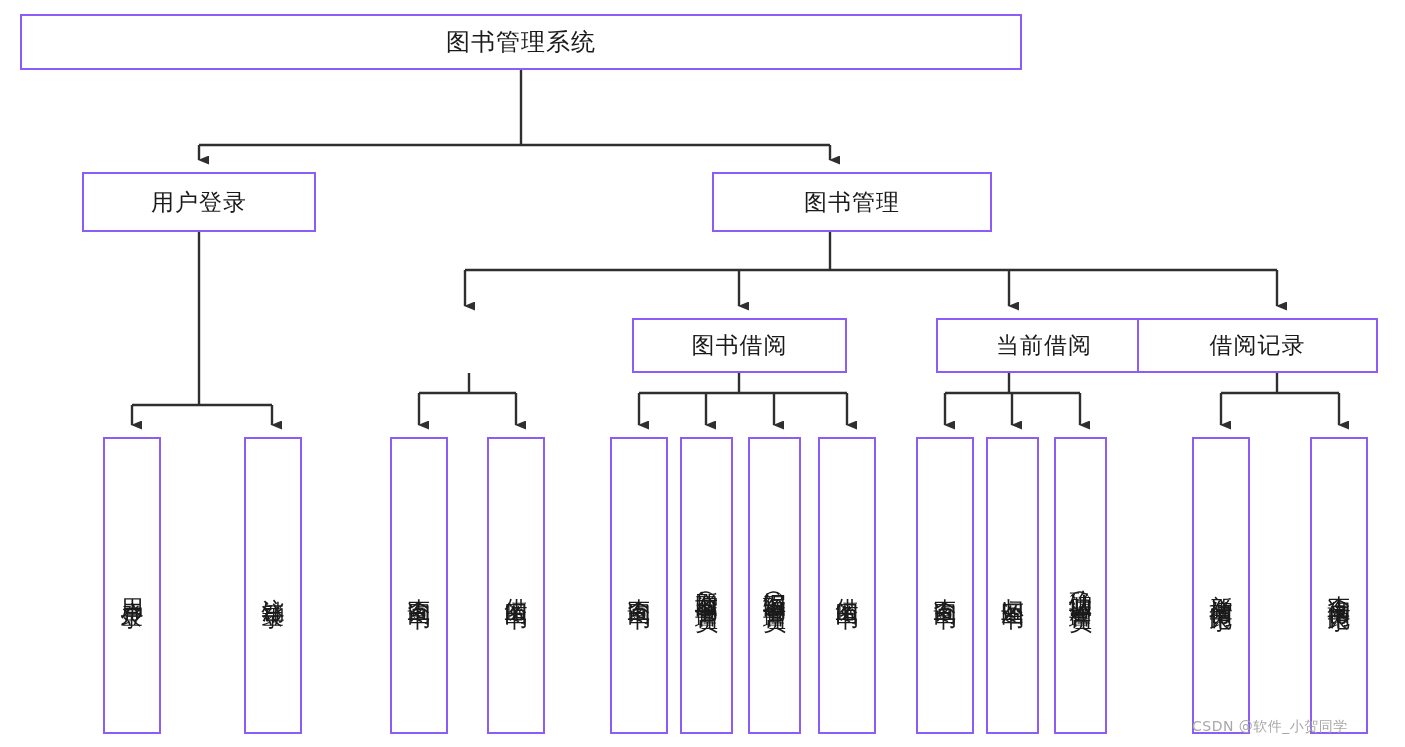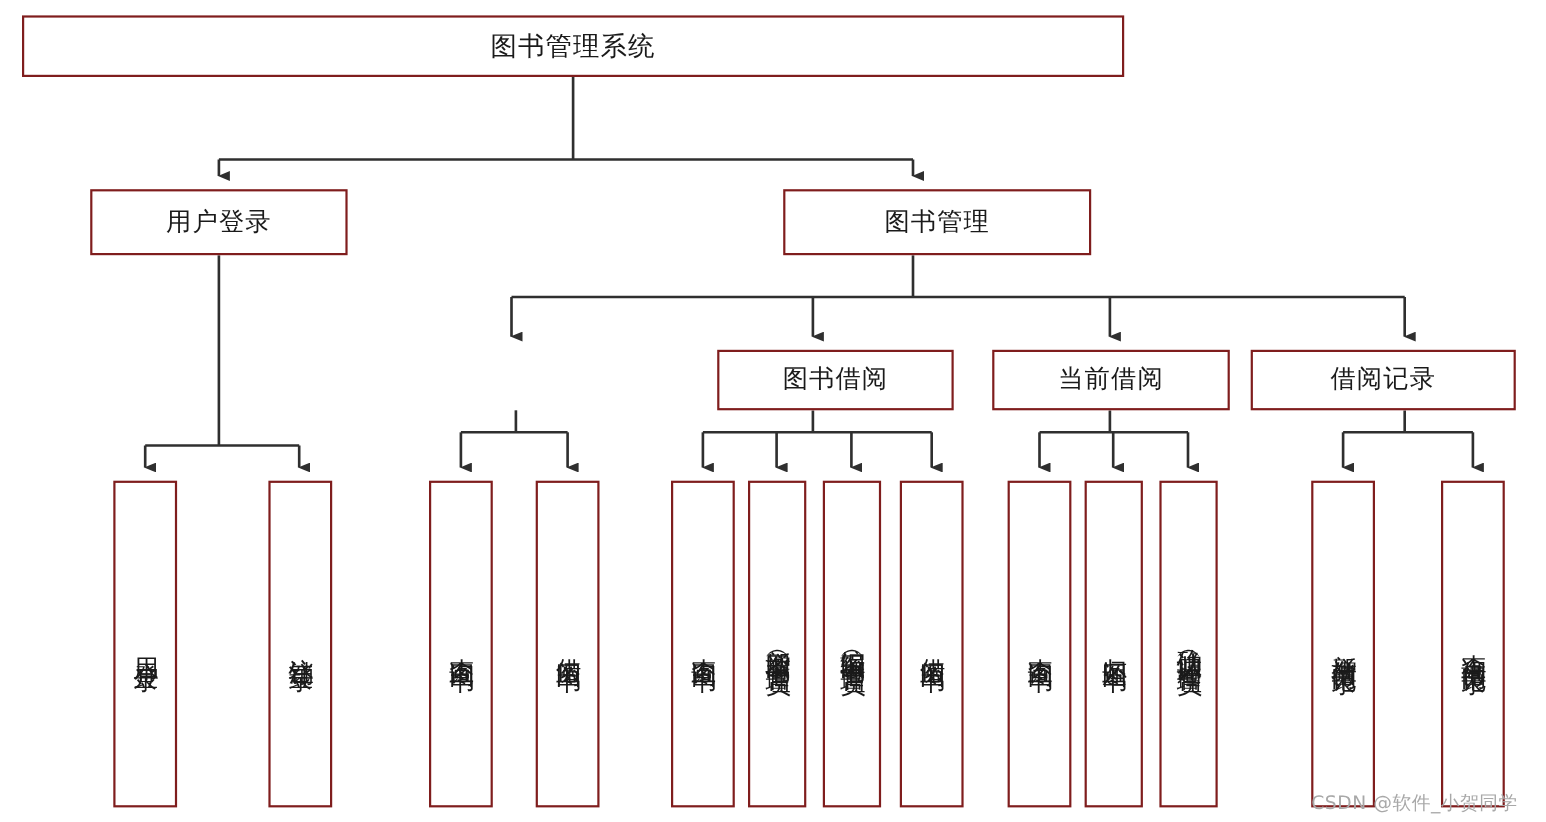--- a/index.html
+++ b/index.html
@@ -22,21 +22,21 @@
     left: 0;
     top: 0;
     width: 1405px;
     height: 747px;
     pointer-events: none;
   }
   .node {
     position: absolute;
     box-sizing: border-box;
     background: #ffffff;
-    border: 2px solid #7f1d1d;
+    border: 2px solid #8b5cf6;
     display: flex;
     align-items: center;
     justify-content: center;
     color: #1a1a1a;
   }
   .node .label {
     display: block;
     text-align: center;
     line-height: 1.25;
   }
@@ -51,21 +51,21 @@
     font-size: 23px;
     letter-spacing: 3px;
     white-space: nowrap;
   }
   #root-node .label {
     font-size: 24px;
   }
   .watermark {
     position: absolute;
     color: #a8a8a8;
-    font-size: 17px;
+    font-size: 14px;
     white-space: nowrap;
     letter-spacing: 0.5px;
   }
 </style>
 </head>
 <body>
 
 <div id="canvas">
 
   <svg id="wires" viewBox="0 0 1405 747" width="1405" height="747" xmlns="http://www.w3.org/2000/svg">
@@ -125,24 +125,24 @@
     <span class="label">图书管理系统</span>
   </div>
 
   <div class="node horiz" style="left:82px; top:172px; width:234px; height:60px;">
     <span class="label">用户登录</span>
   </div>
   <div class="node horiz" style="left:712px; top:172px; width:280px; height:60px;">
     <span class="label">图书管理</span>
   </div>
 
-  <div class="node horiz" style="left:652px; top:318px; width:215px; height:55px;">
+  <div class="node horiz" style="left:632px; top:318px; width:215px; height:55px;">
     <span class="label">图书借阅</span>
   </div>
-  <div class="node horiz" style="left:902px; top:318px; width:216px; height:55px;">
+  <div class="node horiz" style="left:936px; top:318px; width:216px; height:55px;">
     <span class="label">当前借阅</span>
   </div>
   <div class="node horiz" style="left:1137px; top:318px; width:241px; height:55px;">
     <span class="label">借阅记录</span>
   </div>
 
   <div class="node vert" style="left:103px; top:437px; width:58px; height:297px;">
     <span class="label">用户登录</span>
   </div>
   <div class="node vert" style="left:244px; top:437px; width:58px; height:297px;">

